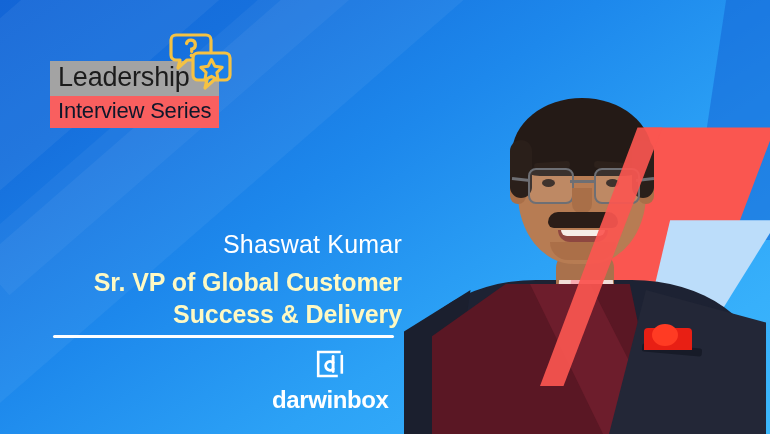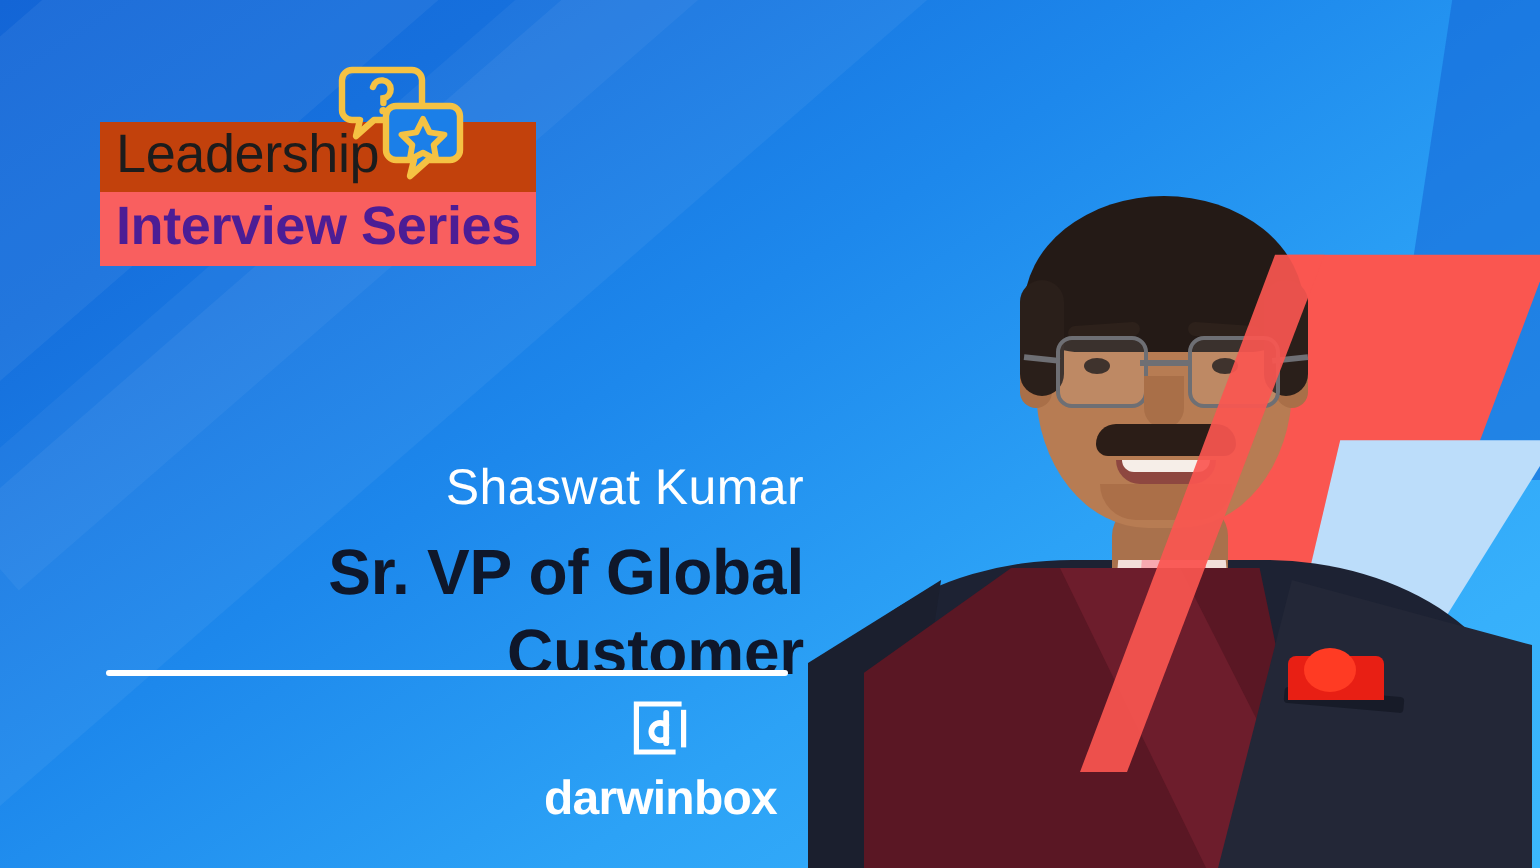--- a/index.html
+++ b/index.html
@@ -212,32 +212,32 @@
     left: 50px;
     top: 61px;
   }
   .badge-row {
     display: block;
     padding: 2px 8px 4px 8px;
     line-height: 1;
     white-space: nowrap;
   }
   .badge-top {
-    background: #c2410c;
+    background: #a3a3a3;
     color: #1c1c1c;
     font-size: 27px;
     font-weight: 400;
     letter-spacing: -0.2px;
     padding: 3px 8px 5px 8px;
   }
   .badge-bottom {
     background: #f95f5f;
-    color: #4c1d95;
-    font-size: 27px;
-    font-weight: 700;
+    color: #0f172a;
+    font-size: 22px;
+    font-weight: 400;
     letter-spacing: -0.2px;
     padding: 4px 8px 6px 8px;
   }
 
   .bubbles {
     position: absolute;
     left: 168px;
     top: 31px;
     width: 66px;
     height: 62px;
@@ -253,22 +253,22 @@
   }
   .name {
     color: #ffffff;
     font-size: 25px;
     font-weight: 400;
     letter-spacing: 0.2px;
     line-height: 1.18;
     margin: 0;
   }
   .role {
-    color: #0f172a;
-    font-size: 32px;
+    color: #fef9c3;
+    font-size: 25px;
     font-weight: 700;
     letter-spacing: -0.1px;
     line-height: 1.28;
     margin: 6px 0 0 0;
     text-align: right;
   }
   .rule {
     position: absolute;
     left: 53px;
     top: 335px;
@@ -369,21 +369,21 @@
       </g>
       <g>
         <path d="M30 22 H57 A5 5 0 0 1 62 27 V44 A5 5 0 0 1 57 49 H46 L37 57 L39 49 H30 A5 5 0 0 1 25 44 V27 A5 5 0 0 1 30 22 Z" stroke="#f5c243" stroke-width="3.2" fill="#1b7fe8" stroke-linejoin="round"></path>
         <path d="M43.5 28.5 l3.3 6.7 7.4 1.1 -5.35 5.2 1.26 7.35 -6.61 -3.48 -6.61 3.48 1.26 -7.35 -5.35 -5.2 7.4 -1.1 Z" stroke="#f5c243" stroke-width="3" fill="none" stroke-linejoin="round"></path>
       </g>
     </svg>
   </div>
 
   <div class="textblock">
     <p class="name">Shaswat Kumar</p>
-    <p class="role"><span>Sr. VP of Global Customer</span><br></p>
+    <p class="role"><span>Sr. VP of Global Customer</span><br><span>Success &amp; Delivery</span></p>
   </div>
 
   <div class="rule"></div>
 
   <div class="logo">
     <span class="logo-mark">
       <svg width="30" height="30" viewBox="0 0 30 30" fill="none">
         <path d="M24.5 3 H3.2 V27 H21.5" stroke="#ffffff" stroke-width="2.6" fill="none" stroke-linecap="square"></path>
         <path d="M26.8 7.2 V23.4" stroke="#ffffff" stroke-width="2.6" stroke-linecap="square"></path>
         <path d="M18.1 7.4 V22.6" stroke="#ffffff" stroke-width="2.9" stroke-linecap="round"></path>

